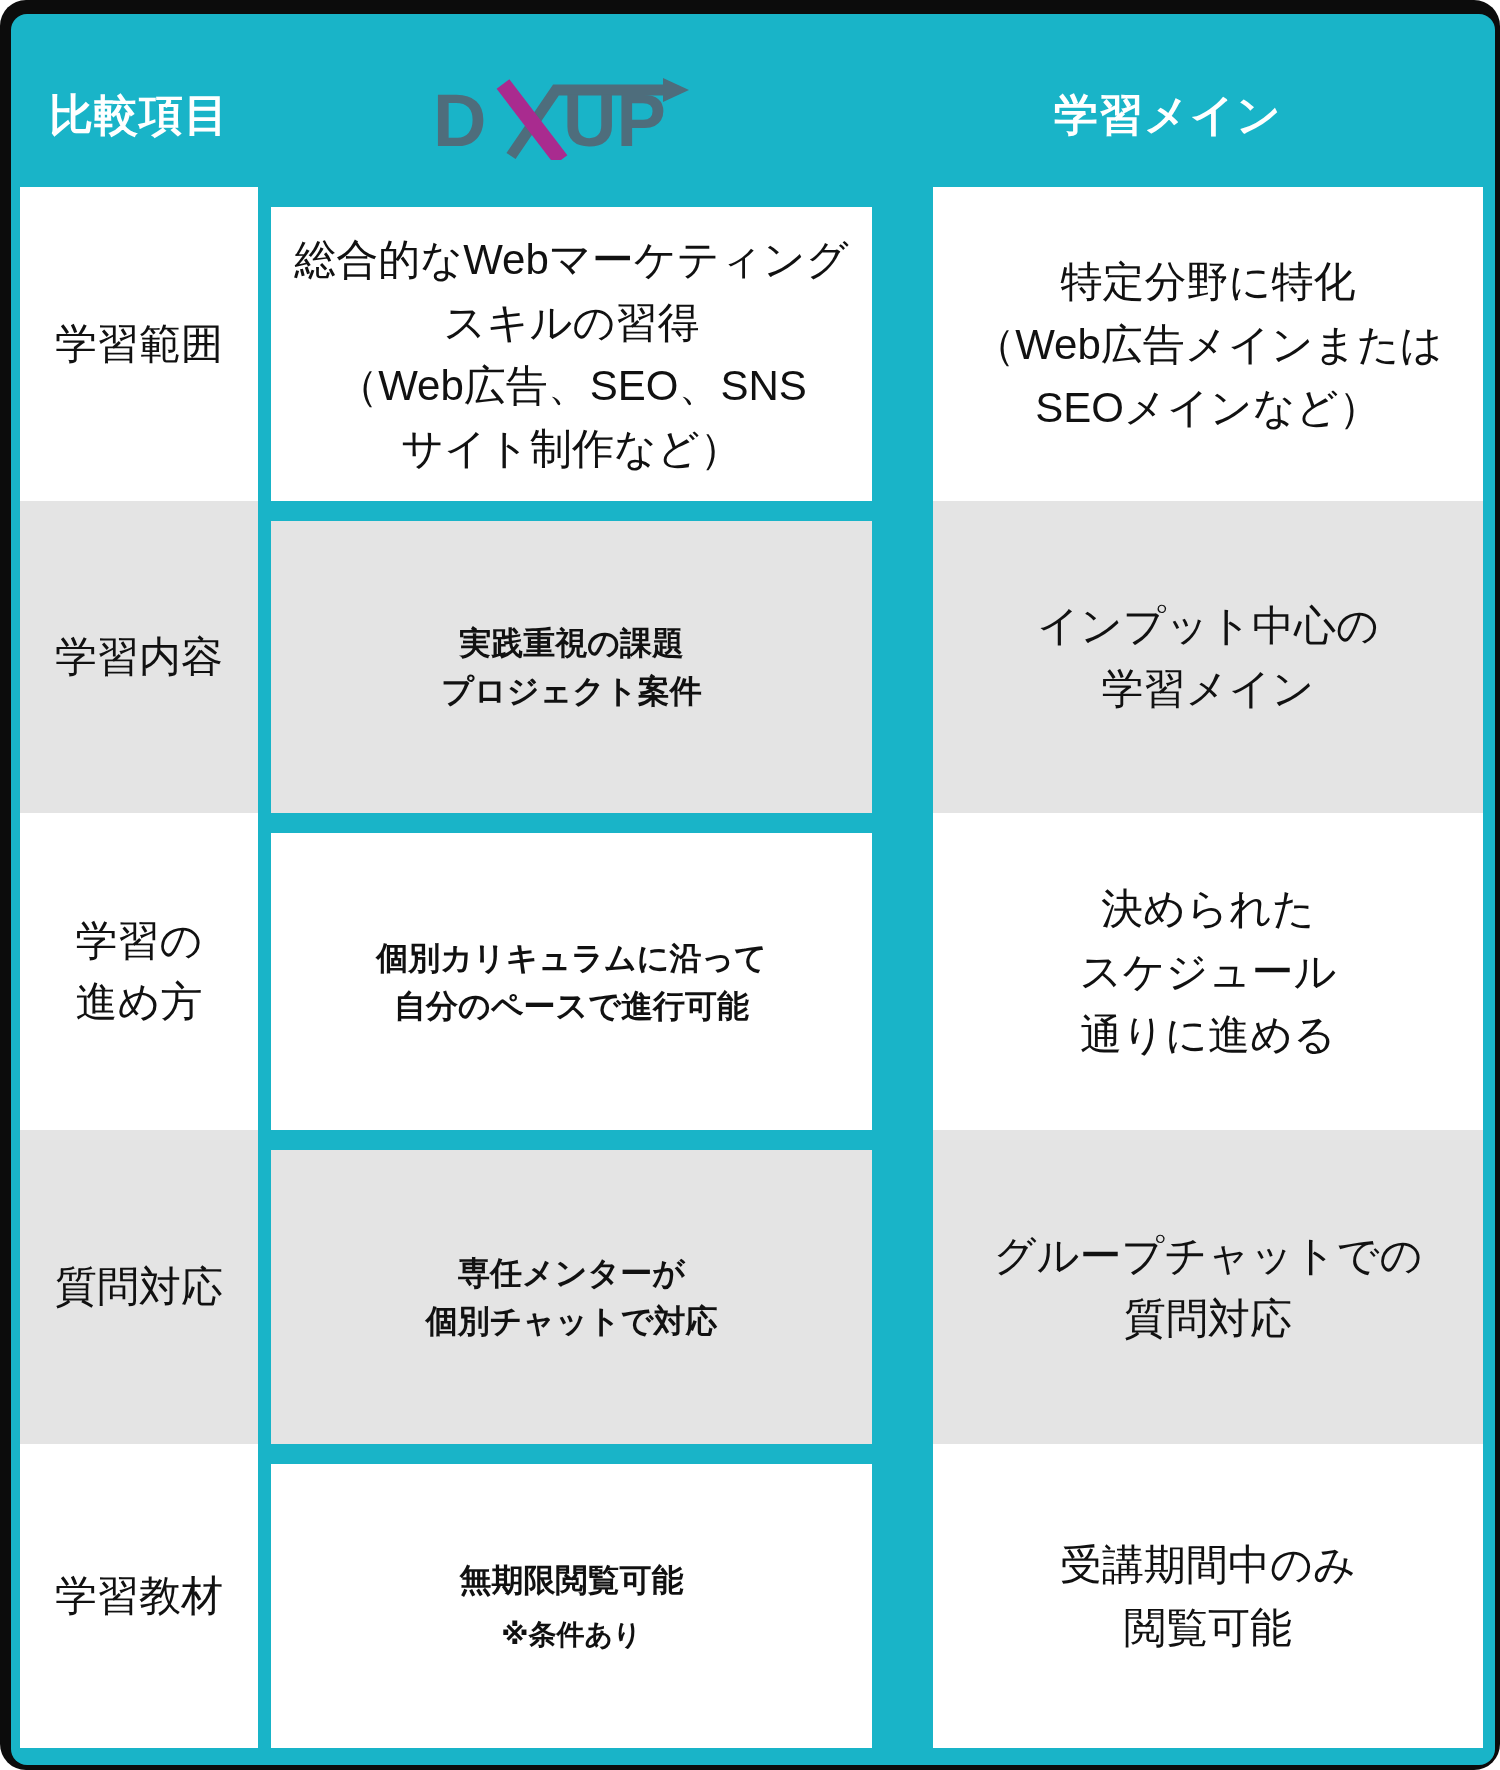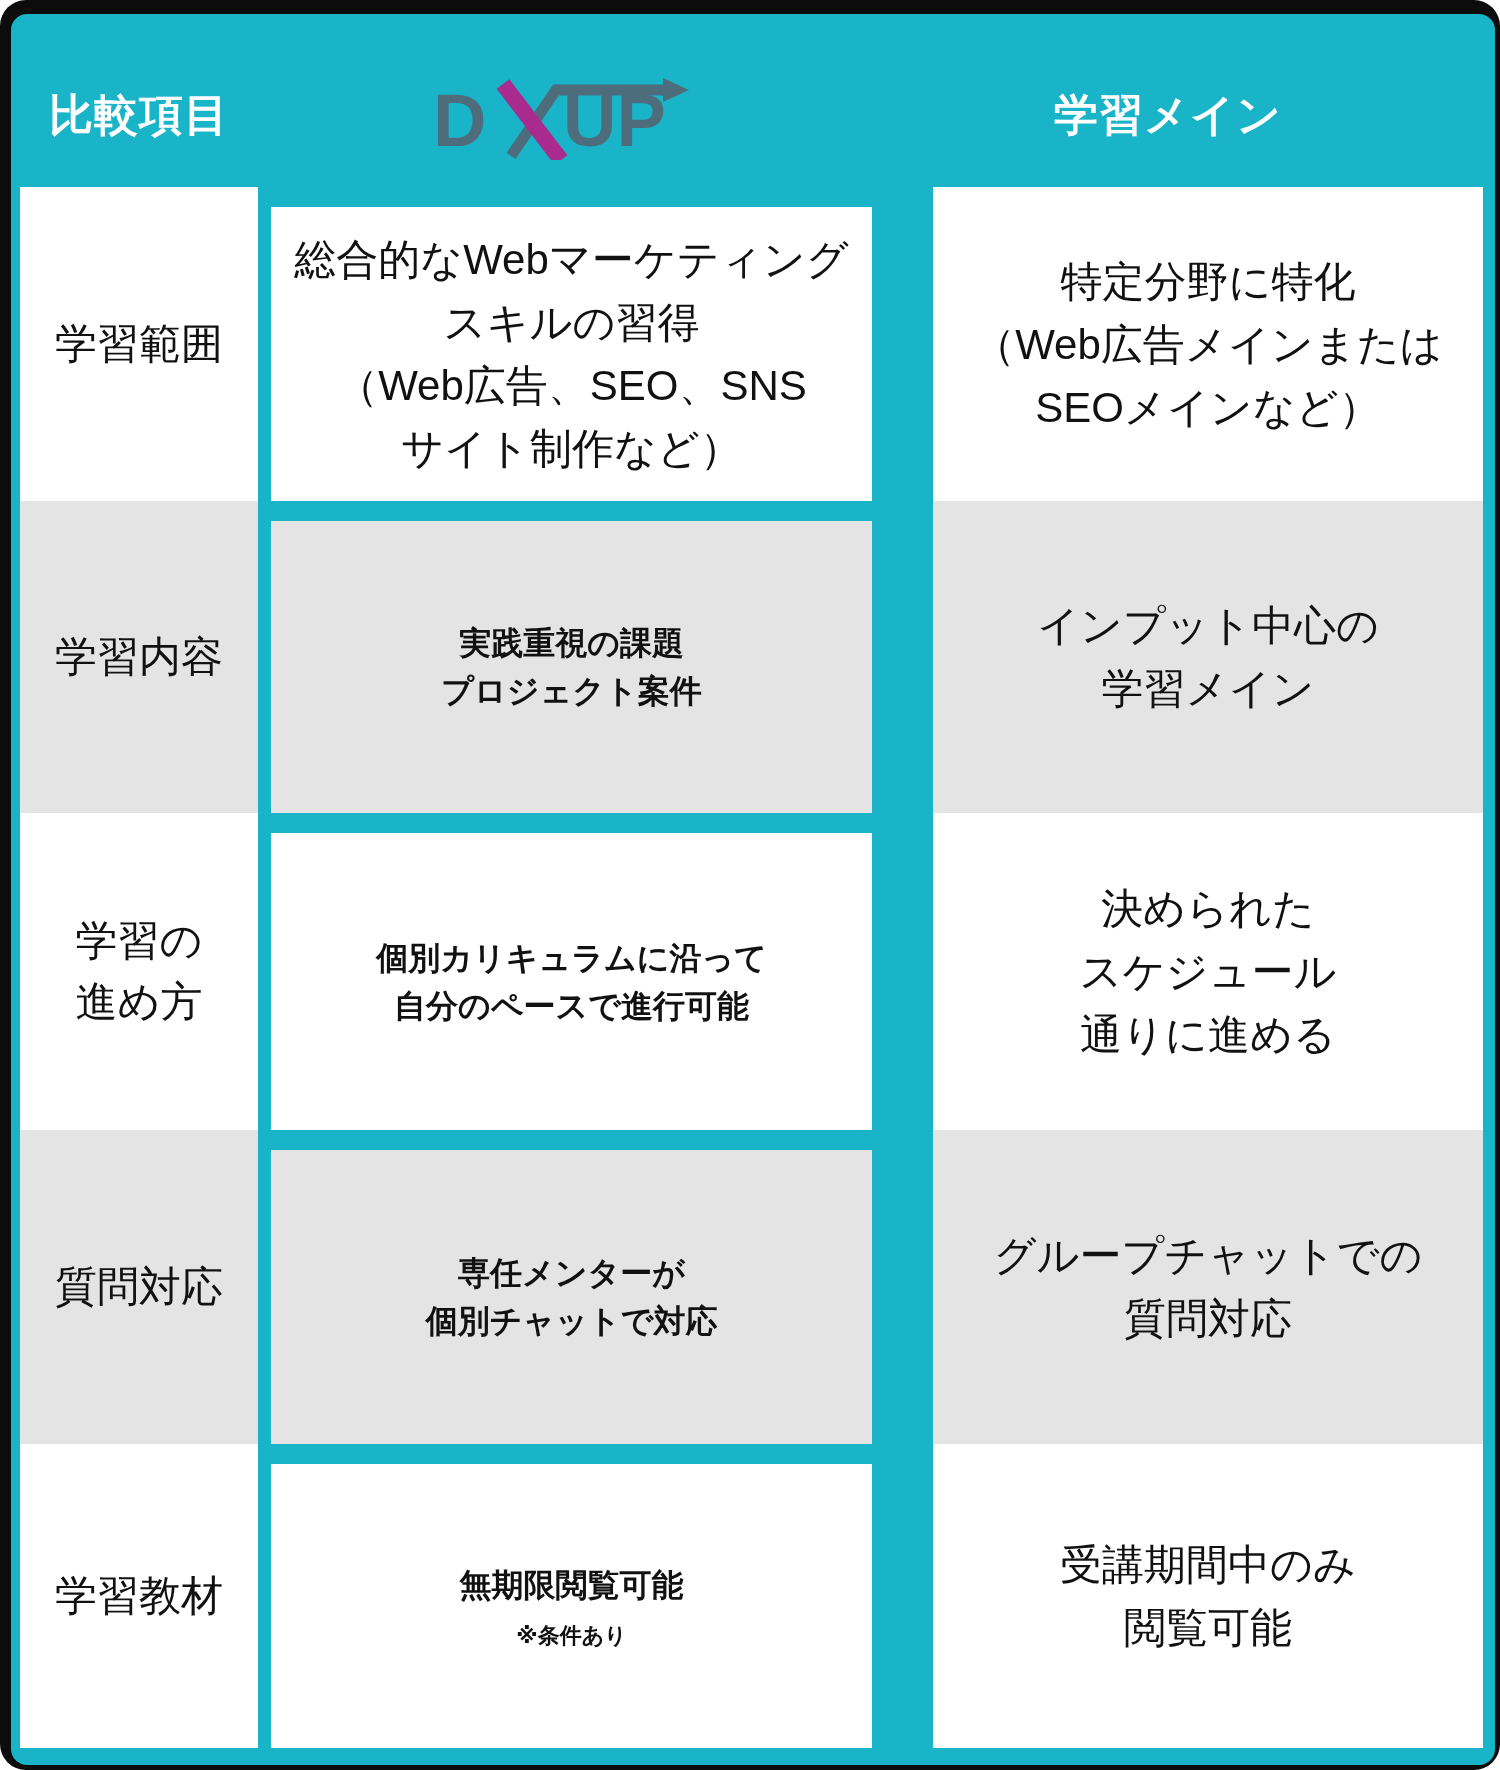--- a/index.html
+++ b/index.html
@@ -47,21 +47,21 @@
     color:#111111;
     white-space:pre-line;
   }
   .row-even{background:#ffffff;}
   .row-odd{background:#e4e4e4;}
   .label-cell{font-size:42px;line-height:1.45;}
   .mid-cell{font-size:42px;line-height:1.5;margin-top:20px;}
   .mid-bold{font-weight:bold;font-size:32px;}
   .right-cell{font-size:42px;line-height:1.5;margin-left:48px;}
   .note{
-    font-size:22px;font-weight:bold;margin-top:10px;
+    font-size:28px;font-weight:bold;margin-top:10px;
   }
 </style>
 </head>
 <body>
 
 <div class="frame">
   <div class="teal-bg"></div>
 
   <div class="header">
     <div class="header-cell">

